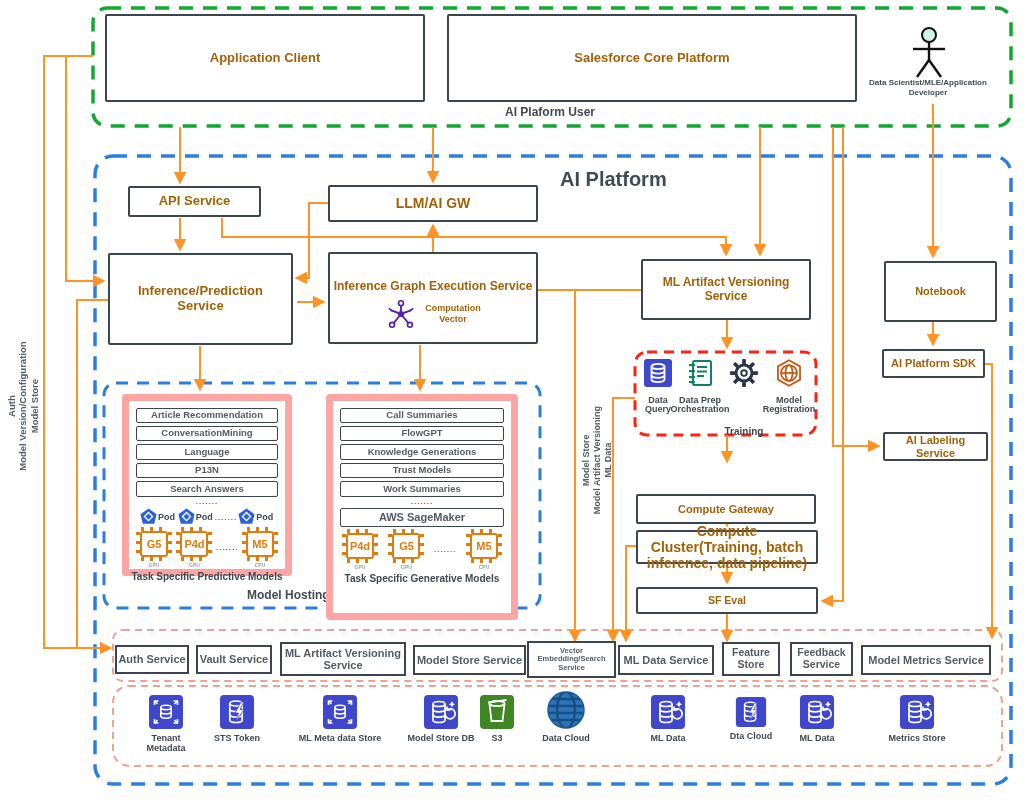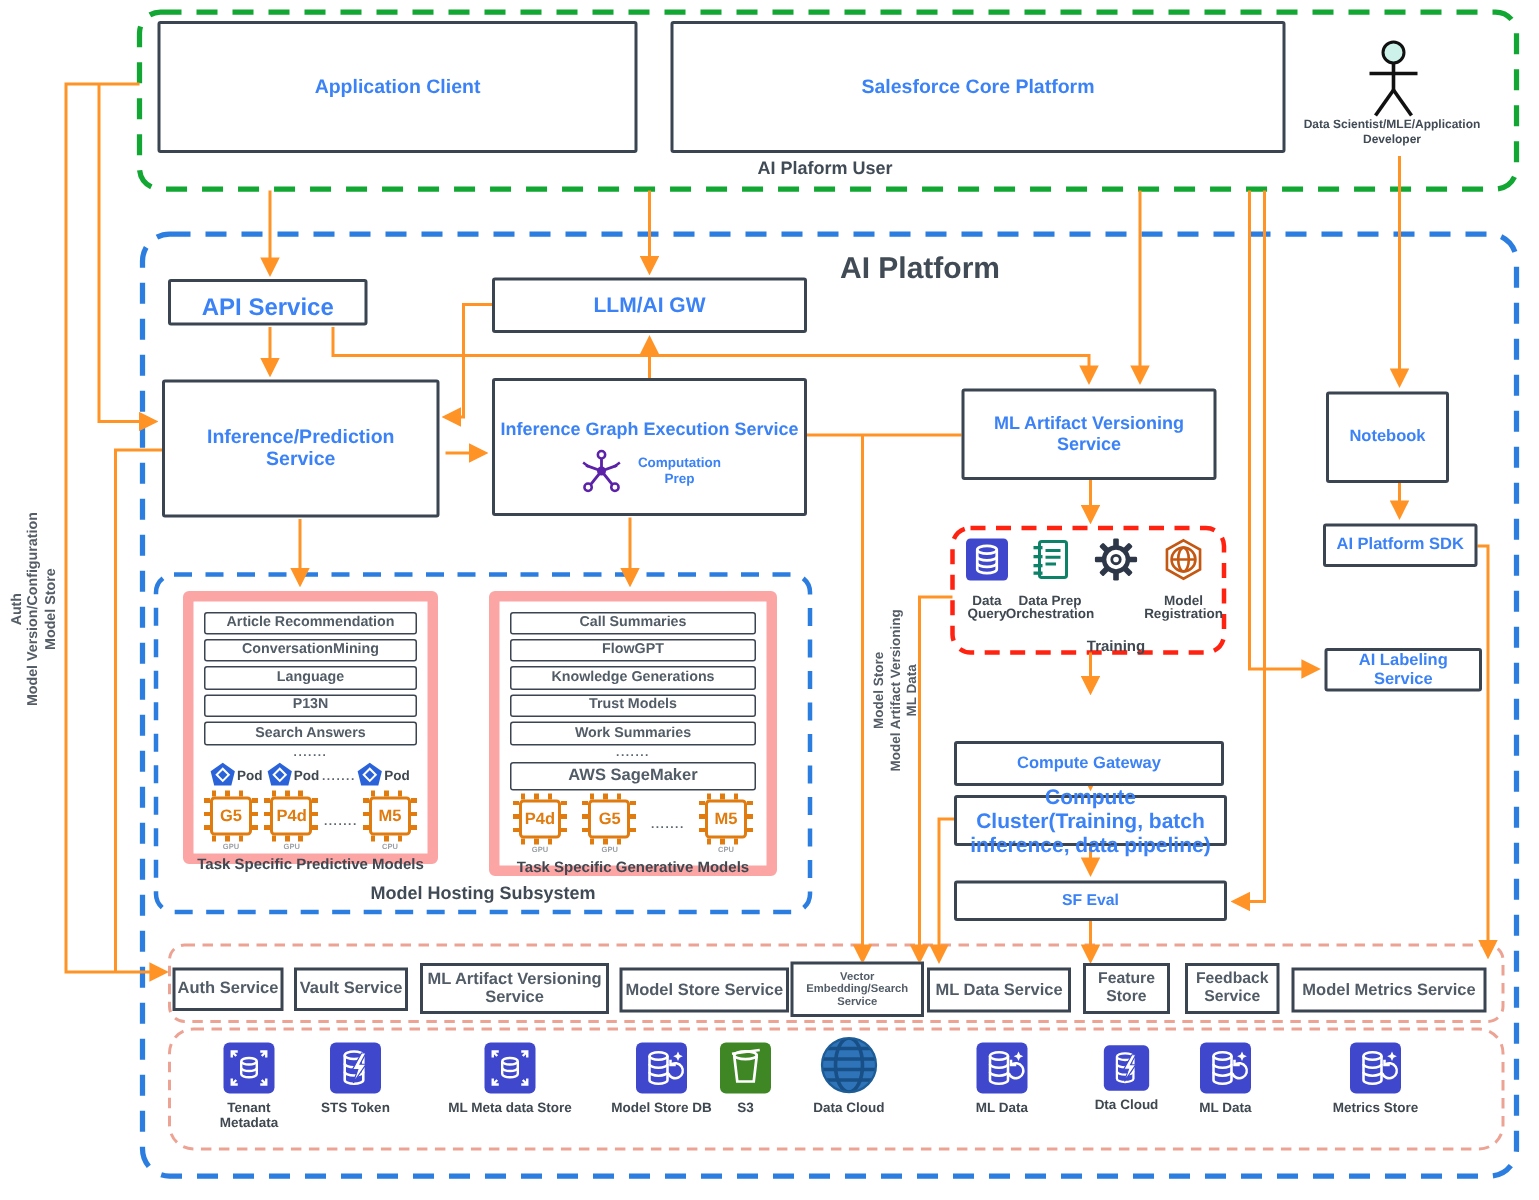--- a/index.html
+++ b/index.html
@@ -1,21 +1,21 @@
 <!DOCTYPE html>
 <html><head>
 <meta charset="utf-8">
 <style>
   html,body{margin:0;padding:0;background:#fff;font-family:"Liberation Sans",sans-serif;}
   .canvas{position:relative;width:1026px;height:800px;background:#fff;overflow:hidden;}
   svg.wires{position:absolute;left:0;top:0;width:1026px;height:800px;}
   .wire{stroke:#ff9326;stroke-width:2;fill:none;}
   .node{position:absolute;background:#fff;border:2px solid #3b4552;border-radius:2px;
         display:flex;align-items:center;justify-content:center;text-align:center;
-        font-weight:bold;color:#3b82f6;box-sizing:border-box;line-height:1.15;}
+        font-weight:bold;color:#a16207;box-sizing:border-box;line-height:1.15;}
   .zlabel{position:absolute;font-weight:bold;color:#414b55;text-align:center;}
   .mrow{border:1.5px solid #3b4552;border-radius:2px;background:#fff;font-size:9.5px;font-weight:bold;
         color:#525c66;text-align:center;padding:1.5px 0;margin:1.5px 7px;flex:none;line-height:1.1;}
   .dots{font-size:8px;font-weight:bold;color:#5b6570;letter-spacing:1px;text-align:center;line-height:1;}
   .hostcol{position:absolute;background:#fff;border:7px solid #fca5a5;border-radius:4px;
            display:flex;flex-direction:column;box-sizing:border-box;padding-top:5px;}
   .iconrow{display:flex;justify-content:space-between;align-items:flex-end;padding:0 12px;margin-top:2px;}
   .podcol{display:flex;flex-direction:row;align-items:center;width:38px;}
   .podlbl{font-size:9px;font-weight:bold;color:#3f4850;margin-top:-2px;}
   .chipwrap{display:flex;flex-direction:column;align-items:center;width:38px;}
@@ -99,21 +99,21 @@
     <line x1="23" y1="16" x2="23" y2="34" stroke="#111" stroke-width="2.4"></line>
     <line x1="7" y1="23" x2="39" y2="23" stroke="#111" stroke-width="2.4"></line>
     <line x1="23" y1="34" x2="11" y2="51" stroke="#111" stroke-width="2.4"></line>
     <line x1="23" y1="34" x2="35" y2="51" stroke="#111" stroke-width="2.4"></line>
   </svg>
   <div class="zlabel" style="left:852px;top:78px;width:152px;font-size:8px;line-height:1.3;">Data Scientist/MLE/Application Developer</div>
   <div class="zlabel" style="left:430px;top:105px;width:240px;font-size:12px;">AI Plaform User</div>
 
   <div class="zlabel" style="left:560px;top:168px;width:130px;font-size:20px;text-align:left;">AI Platform</div>
 
-  <div class="node" style="left:112px;top:186px;width:133px;height:31px;font-size:16px;align-items:flex-end;">
+  <div class="node" style="left:128px;top:186px;width:133px;height:31px;font-size:13px;">
     <span>API Service</span>
   </div>
   <div class="node" style="left:328px;top:185px;width:210px;height:37px;font-size:14px;">
     <span>LLM/AI GW</span>
   </div>
   <div class="node" style="left:108px;top:253px;width:185px;height:92px;font-size:13px;padding:0 18px;">
     <span>Inference/Prediction Service</span>
   </div>
   <div class="node" style="left:328px;top:252px;width:210px;height:92px;font-size:12px;flex-direction:column;justify-content:flex-start;padding-top:26px;">
     <span>Inference Graph Execution Service</span>
@@ -127,28 +127,28 @@
           <line x1="17" y1="17" x2="25" y2="27"></line>
         </g>
         <circle cx="17" cy="17" r="3.2" fill="#5b21a8"></circle>
         <circle cx="17" cy="5.5" r="2.6" fill="#fff" stroke="#5b21a8" stroke-width="1.8"></circle>
         <circle cx="7.5" cy="28.5" r="2.6" fill="#fff" stroke="#5b21a8" stroke-width="1.8"></circle>
         <circle cx="26.5" cy="28.5" r="2.6" fill="#fff" stroke="#5b21a8" stroke-width="1.8"></circle>
         <path d="M4 11 L8 14 M30 11 L26 14" stroke="#5b21a8" stroke-width="1.8"></path>
       </svg>
       <div style="font-size:9px;line-height:1.25;">
         <div>Computation</div>
-        <div>Prep</div>
+        <div>Vector</div>
       </div>
     </div>
   </div>
   <div class="node" style="left:641px;top:259px;width:170px;height:61px;font-size:12px;padding:0 6px;">
     <span>ML Artifact Versioning Service</span>
   </div>
-  <div class="node" style="left:884px;top:261px;width:82px;height:61px;font-size:11px;">
+  <div class="node" style="left:884px;top:261px;width:113px;height:61px;font-size:11px;">
     <span>Notebook</span>
   </div>
   <div class="node" style="left:882px;top:349px;width:103px;height:29px;font-size:11px;">
     <span>AI Platform SDK</span>
   </div>
   <div class="node" style="left:883px;top:432px;width:105px;height:29px;font-size:11px;">
     <span>AI Labeling Service</span>
   </div>
 
   <div style="position:absolute;left:640px;top:358px;width:172px;display:flex;justify-content:space-between;align-items:flex-start;">
@@ -285,21 +285,21 @@
         <div class="chip">
             <div class="pins"></div>
             <div class="body">M5</div>
           </div>
         <div class="chiptype">CPU</div>
       </div>
     </div>
     <div class="caption">Task Specific Predictive Models</div>
   </div>
 
-  <div class="hostcol" style="left:326px;top:394px;width:192px;height:190px;">
+  <div class="hostcol" style="left:326px;top:394px;width:192px;height:226px;">
     <div class="mrow">Call Summaries</div>
     <div class="mrow">FlowGPT</div>
     <div class="mrow">Knowledge Generations</div>
     <div class="mrow">Trust Models</div>
     <div class="mrow">Work Summaries</div>
     <div class="dots">.......</div>
     <div class="mrow" style="font-size:11px;padding:2.5px 0;">AWS SageMaker</div>
     <div class="iconrow" style="padding:0 8px;margin-top:1px;">
       <div class="chipwrap">
         <div class="chip">

